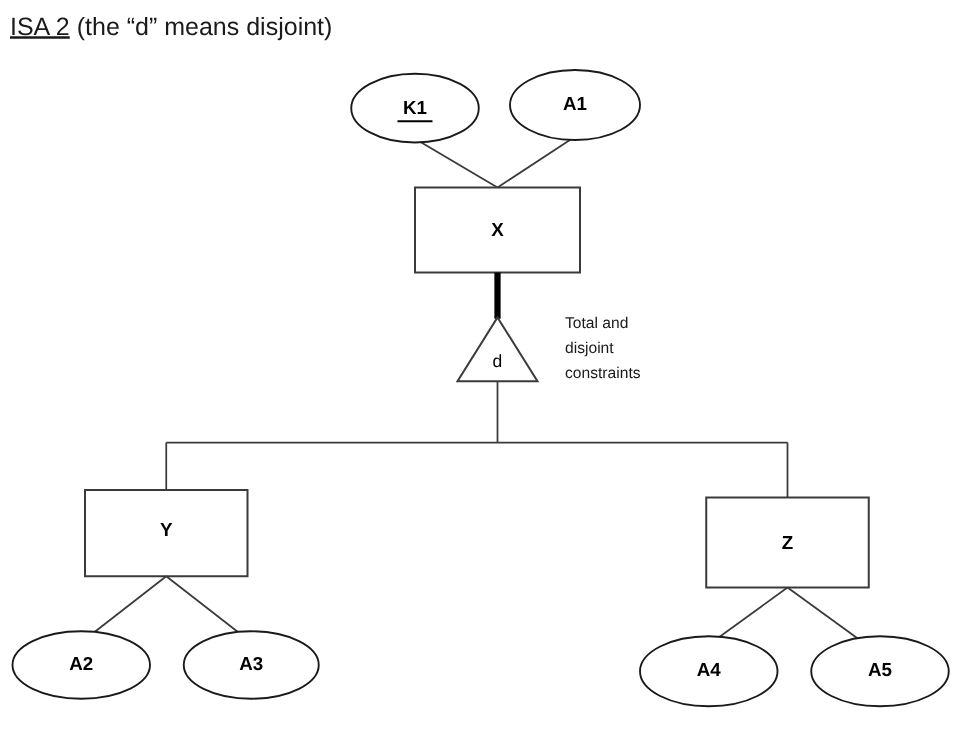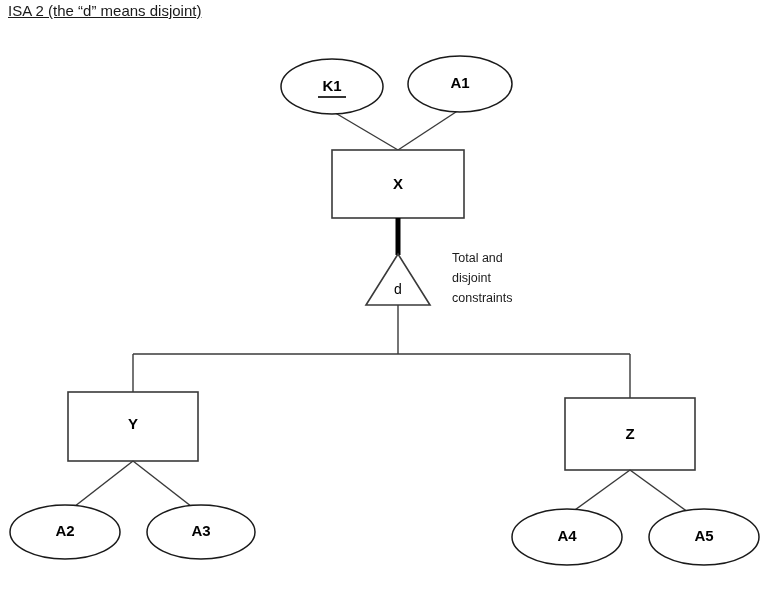--- a/index.html
+++ b/index.html
@@ -11,26 +11,25 @@
     width: 766px;
     height: 594px;
     position: relative;
     overflow: hidden;
     font-family: "Liberation Sans", sans-serif;
     color: #000000;
   }
   #diagram-title {
     position: absolute;
     left: 8px;
-    top: 1px;
-    font-size: 15px;
+    top: 12px;
+    font-size: 20px;
     line-height: 20px;
     white-space: nowrap;
     color: #1a1a1a;
-    text-decoration: underline;
   }
   #diagram-title .underlined {
     text-decoration: underline;
   }
   #er-canvas {
     position: absolute;
     left: 0;
     top: 0;
     width: 766px;
     height: 594px;

